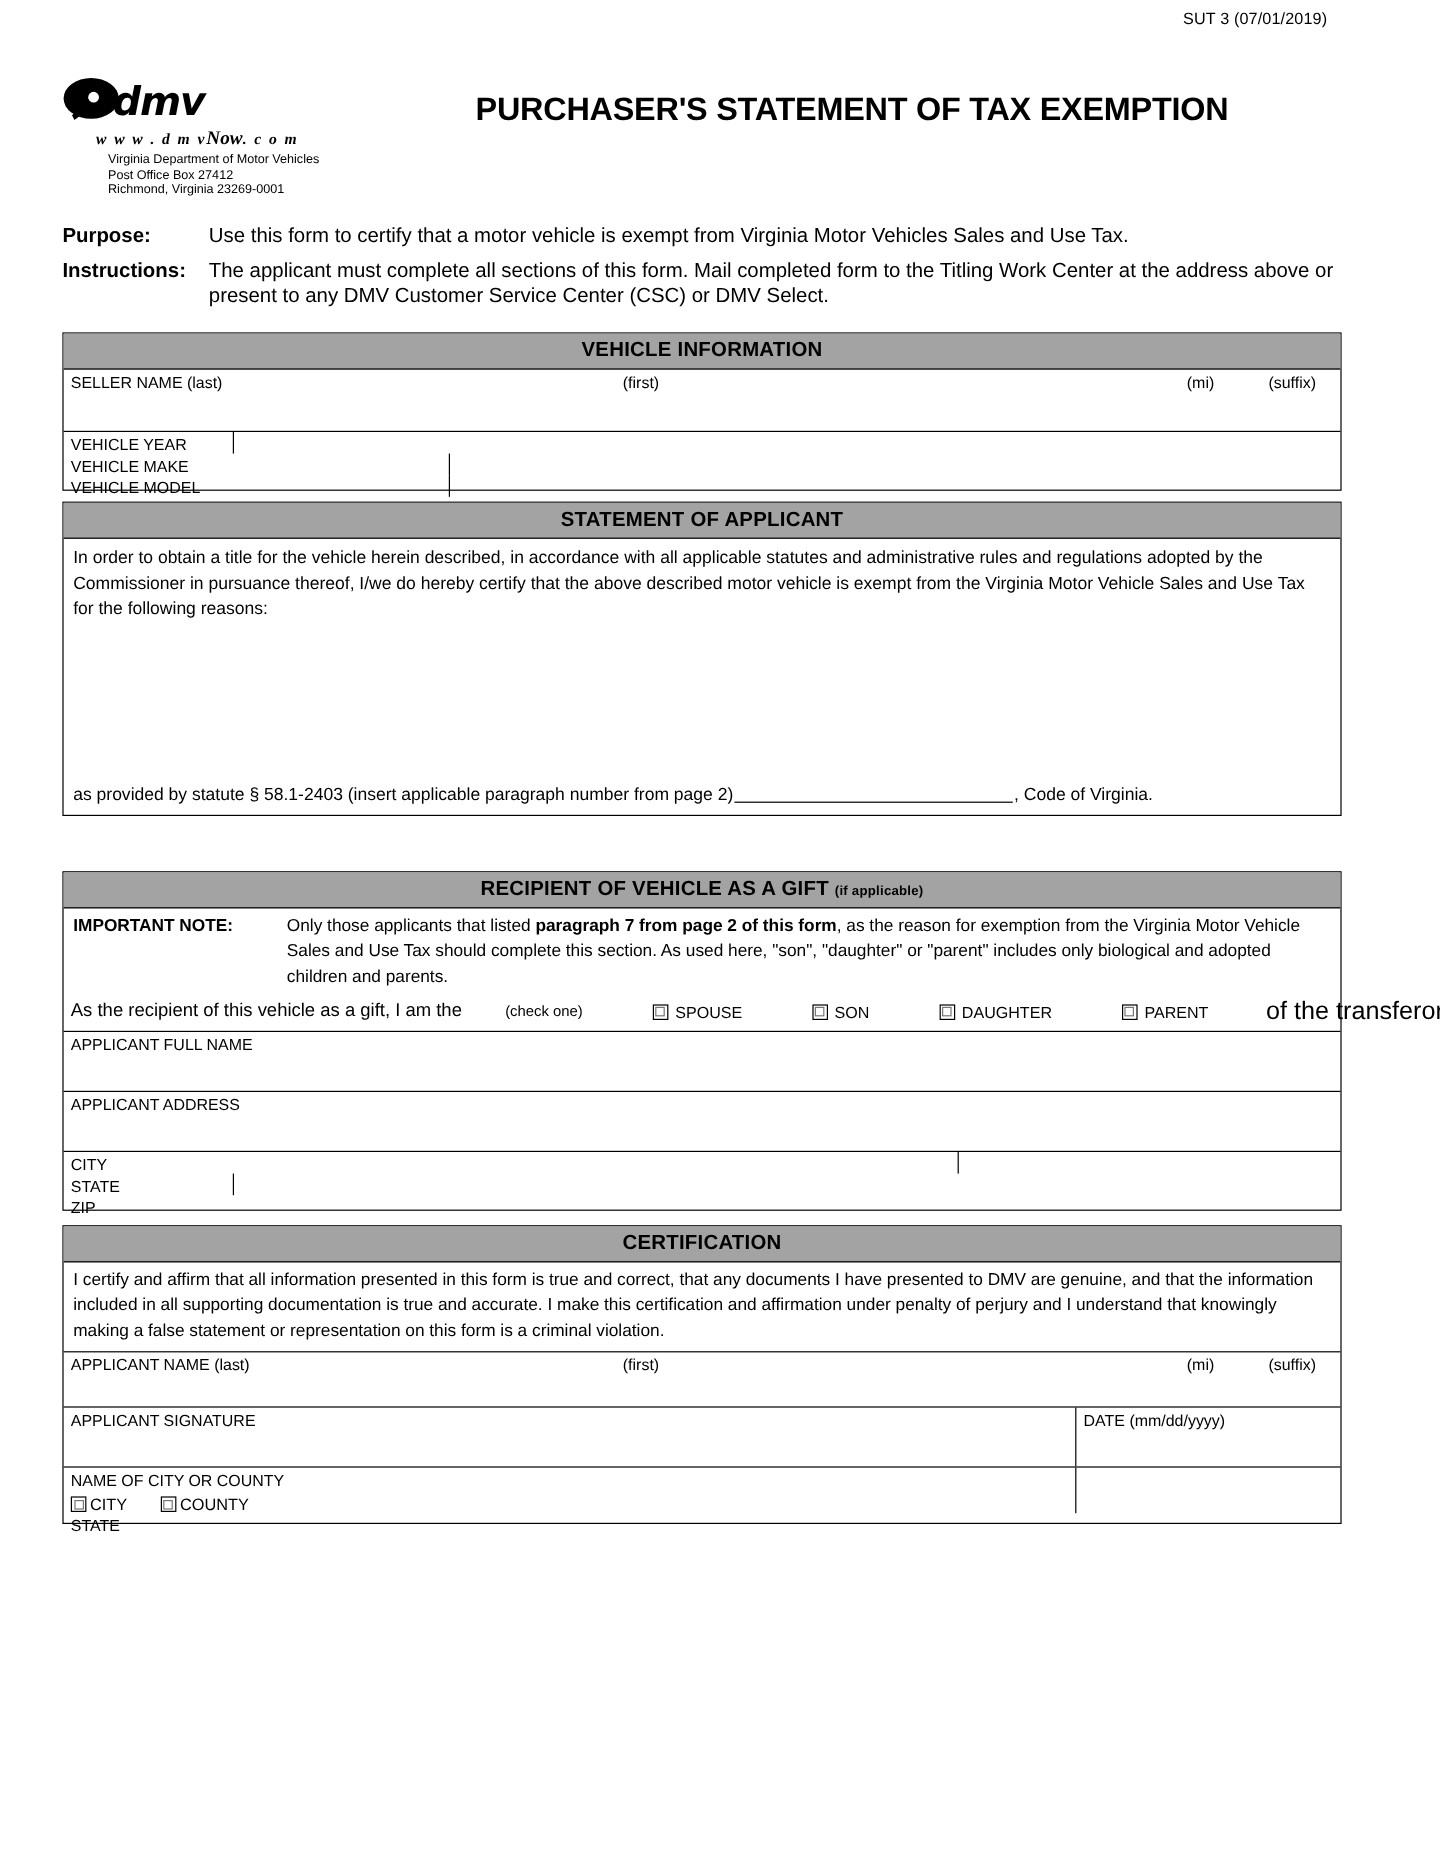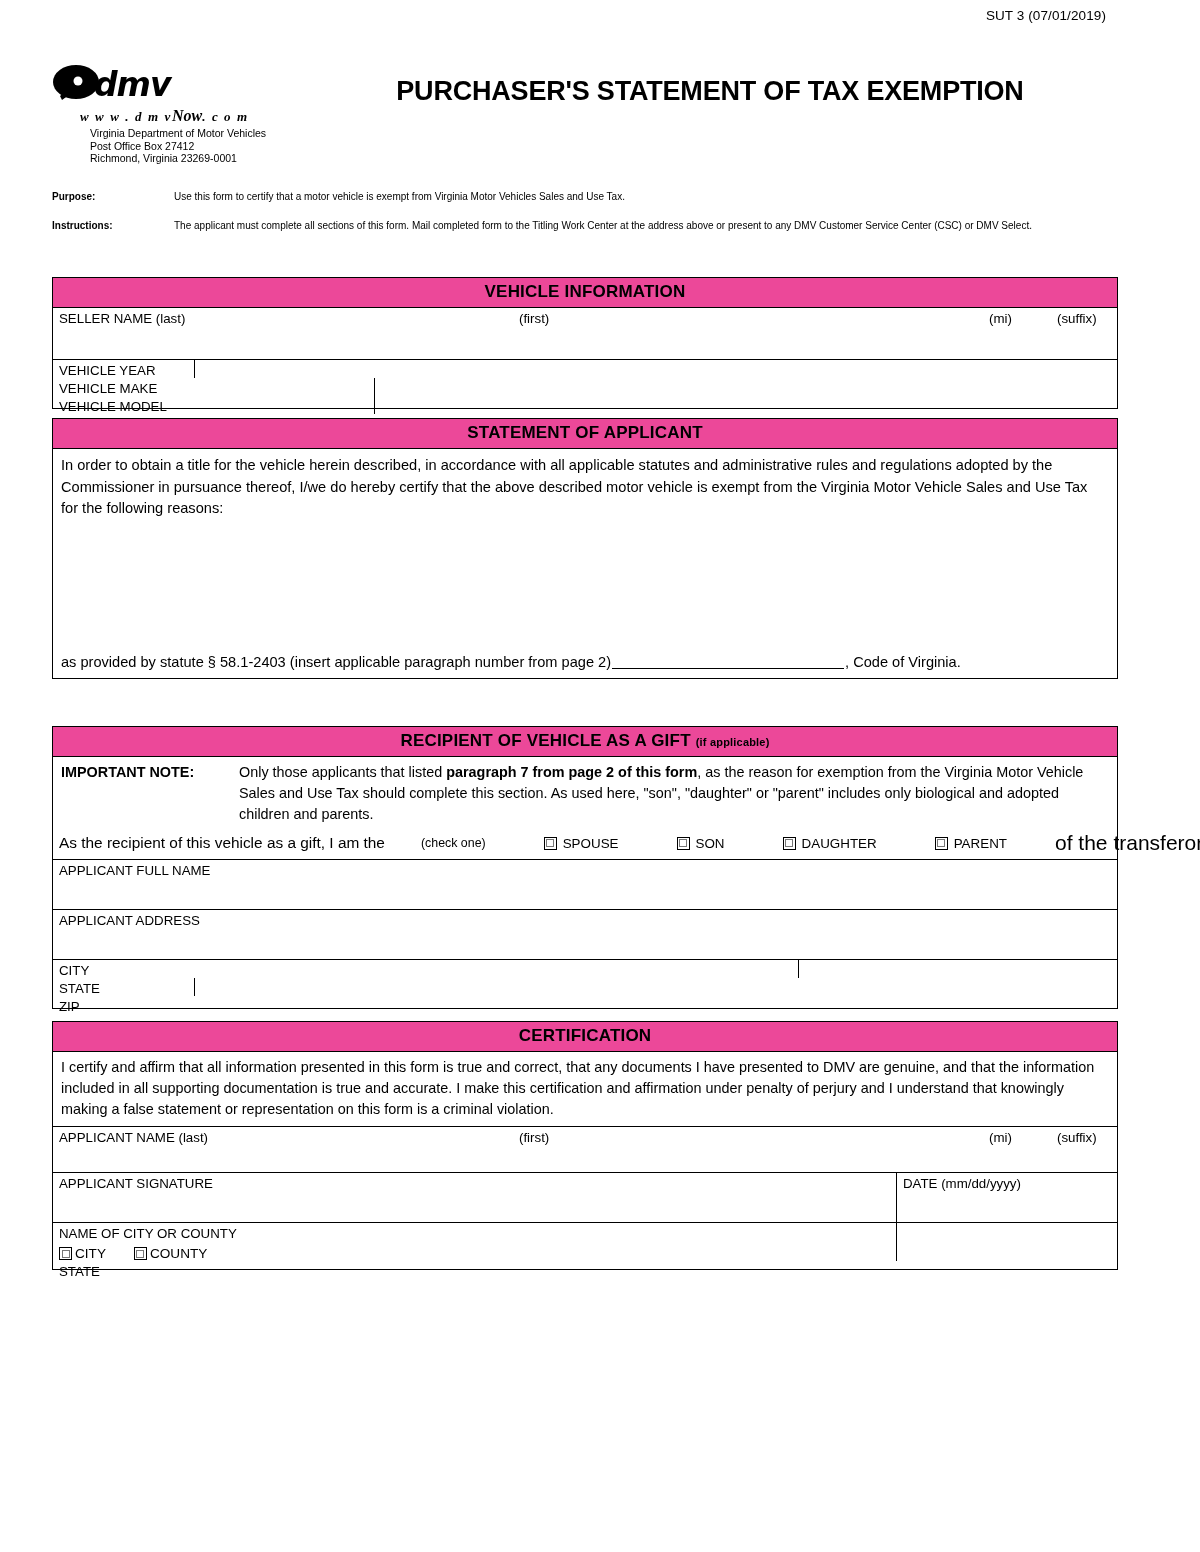--- a/index.html
+++ b/index.html
@@ -77,21 +77,21 @@
     font-weight: bold;
     letter-spacing: -0.2px;
   }
 
   
   .intro {
     position: absolute;
     top: 186px;
     left: 52px;
     width: 1070px;
-    font-size: 10px;
+    font-size: 17px;
     line-height: 21px;
   }
   .intro-row {
     display: flex;
     margin-bottom: 8px;
   }
   .intro-label {
     font-weight: bold;
     width: 122px;
     flex: 0 0 122px;
@@ -103,21 +103,21 @@
   
   .section {
     position: absolute;
     left: 52px;
     width: 1066px;
     border: 1px solid #000;
     box-sizing: border-box;
     background: #fff;
   }
   .sec-header {
-    background: #ec4899;
+    background: #a3a3a3;
     border-bottom: 1px solid #000;
     text-align: center;
     font-weight: bold;
     font-size: 17px;
     padding: 4px 0 5px 0;
     letter-spacing: 0.2px;
   }
   .sec-header .small {
     font-size: 11px;
   }

